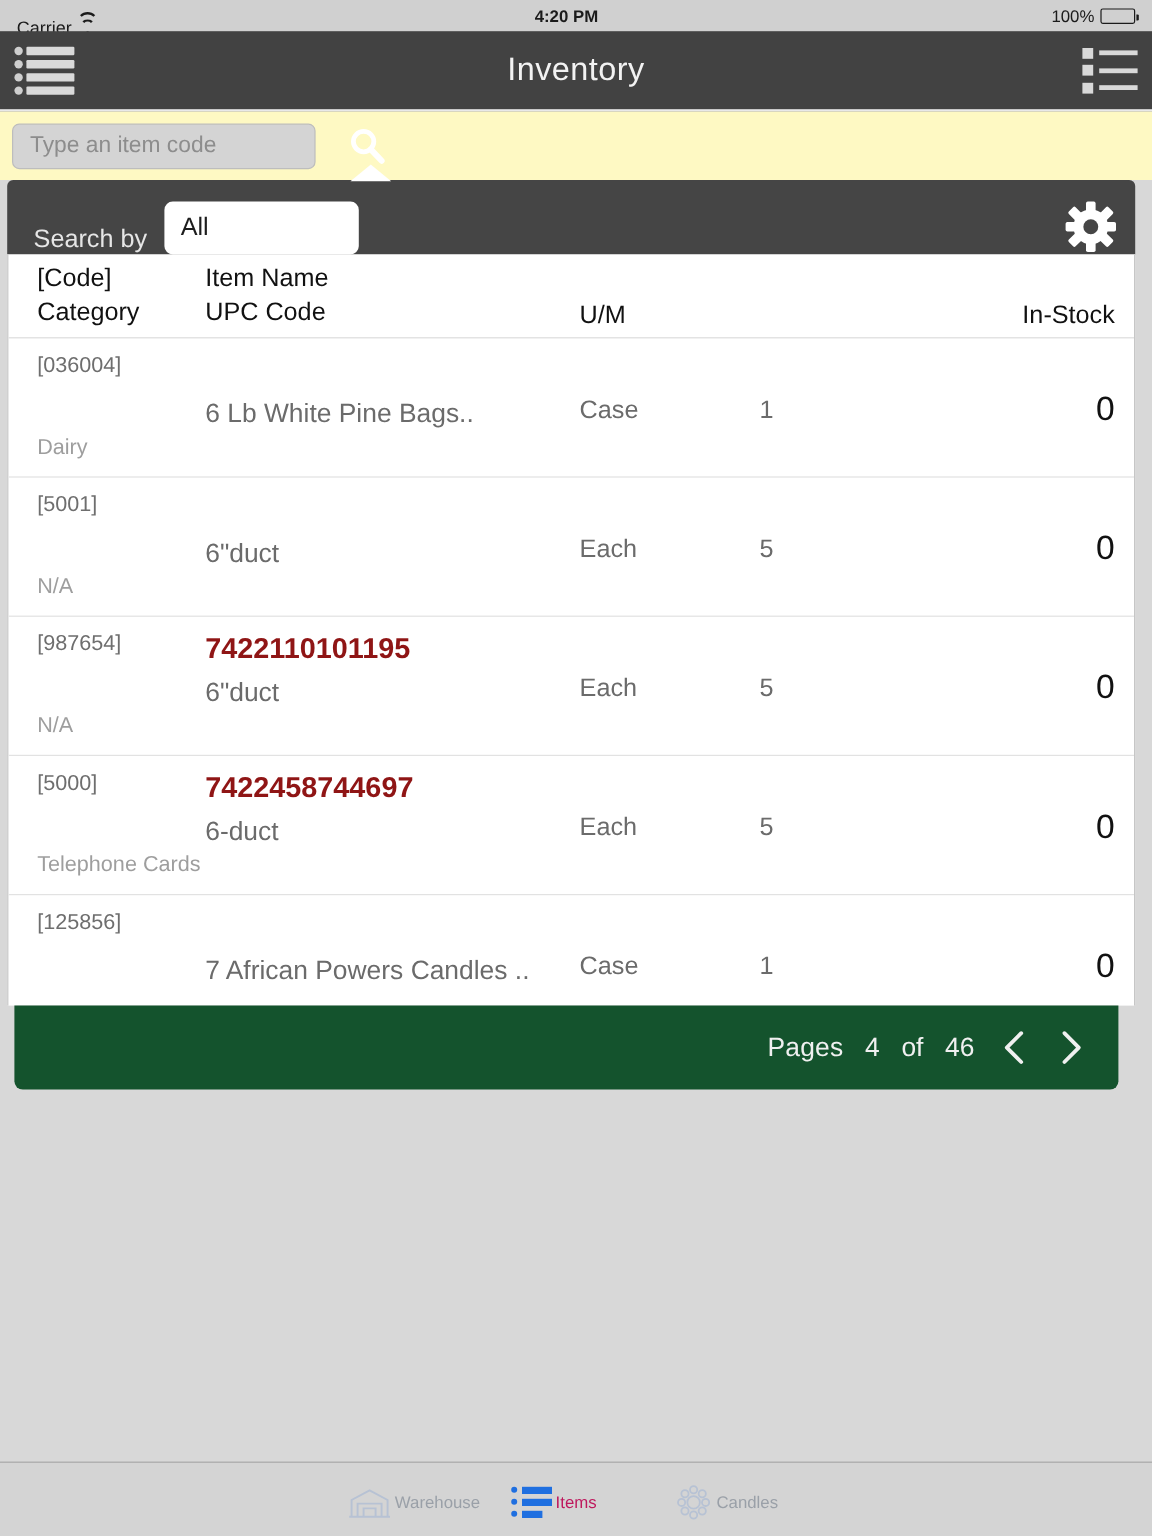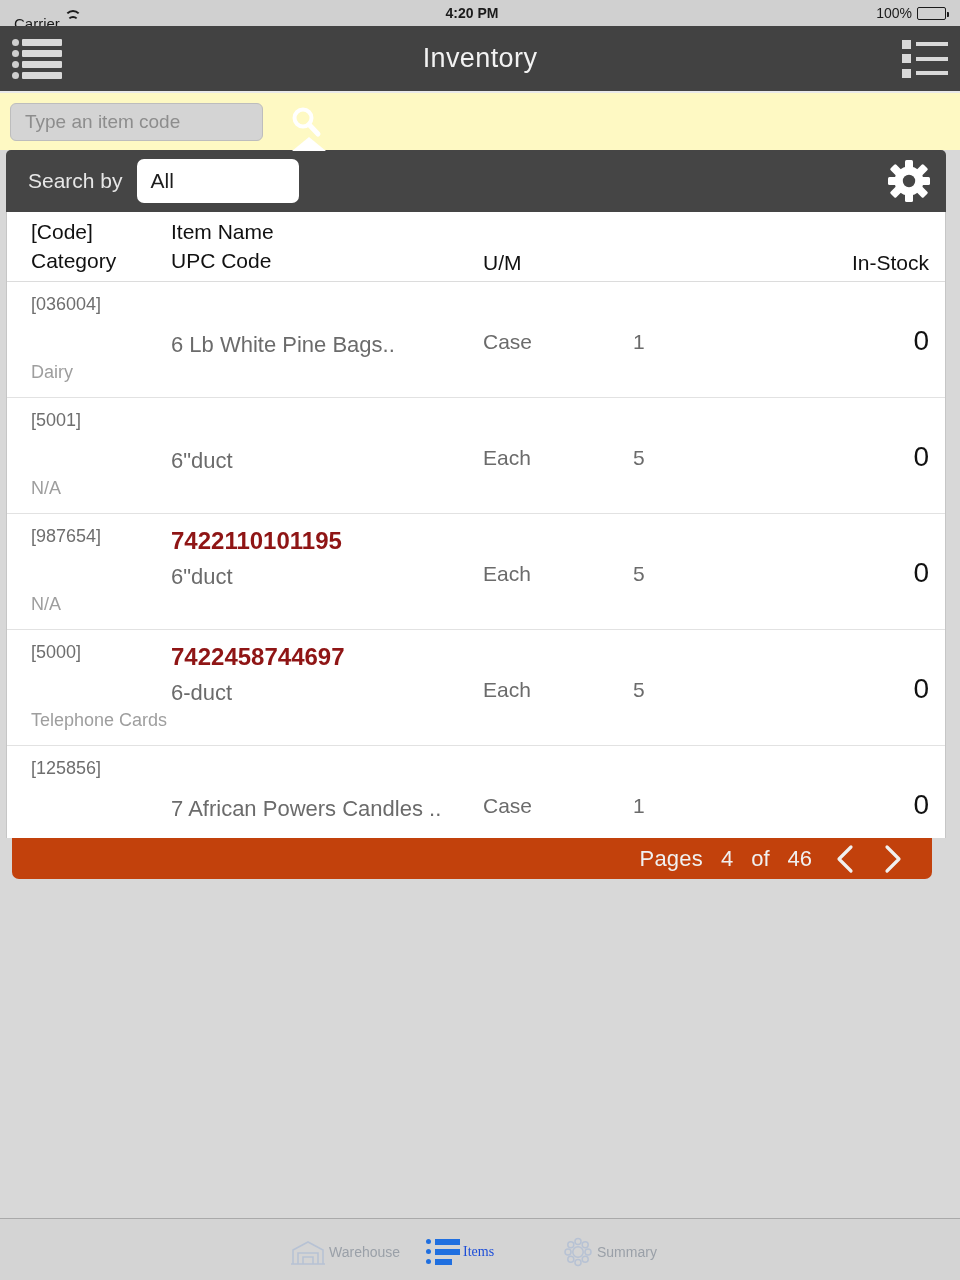--- a/index.html
+++ b/index.html
@@ -220,21 +220,21 @@
     height: 0;
     border-left: 17px solid transparent;
     border-right: 17px solid transparent;
     border-bottom: 14px solid #ffffff;
     z-index: 5;
   }
   .searchby-bar {
     height: 62px;
     background: #454545;
     display: flex;
-    align-items: center;
+    align-items: flex-end;
     padding: 0 14px 0 22px;
     box-sizing: border-box;
     border-radius: 5px 5px 0 0;
   }
   .searchby-label {
     color: #e6e6e6;
     font-size: 21px;
     margin-right: 14px;
   }
   .searchby-select {
@@ -352,22 +352,22 @@
     text-align: right;
     font-size: 28px;
     color: #111;
     padding-top: 43px;
     box-sizing: border-box;
   }
 
   
   .pager {
     margin: 0 14px 0 6px;
-    height: 41px;
-    background: #c2410c;
+    height: 70px;
+    background: #14532d;
     border-radius: 0 0 7px 7px;
     display: flex;
     align-items: center;
     justify-content: flex-end;
     padding-right: 24px;
     box-sizing: border-box;
     color: #f0f0f0;
     font-size: 22px;
     gap: 18px;
   }
@@ -401,21 +401,21 @@
     display: flex;
     flex-direction: row;
     align-items: center;
     gap: 3px;
     padding-top: 4px;
   }
   .tab-label {
     font-size: 14px;
     color: #9aa0a8;
   }
-  .tab.active .tab-label { color: #1d4ed8; font-family: Liberation Serif, serif; }
+  .tab.active .tab-label { color: #be185d; }
   .tab-icon {
     height: 30px;
     display: flex;
     align-items: center;
     justify-content: center;
   }
   .items-icon {
     width: 34px;
     height: 26px;
     display: flex;
@@ -665,15 +665,15 @@
           <circle cx="16" cy="25.5" r="3"></circle>
           <circle cx="6" cy="15" r="3"></circle>
           <circle cx="26" cy="15" r="3"></circle>
           <circle cx="8.8" cy="7.8" r="3"></circle>
           <circle cx="23.2" cy="7.8" r="3"></circle>
           <circle cx="8.8" cy="22.2" r="3"></circle>
           <circle cx="23.2" cy="22.2" r="3"></circle>
         </g>
       </svg>
     </div>
-    <span class="tab-label">Summary</span>
+    <span class="tab-label">Candles</span>
   </div>
 </div>
 
 </body></html>

